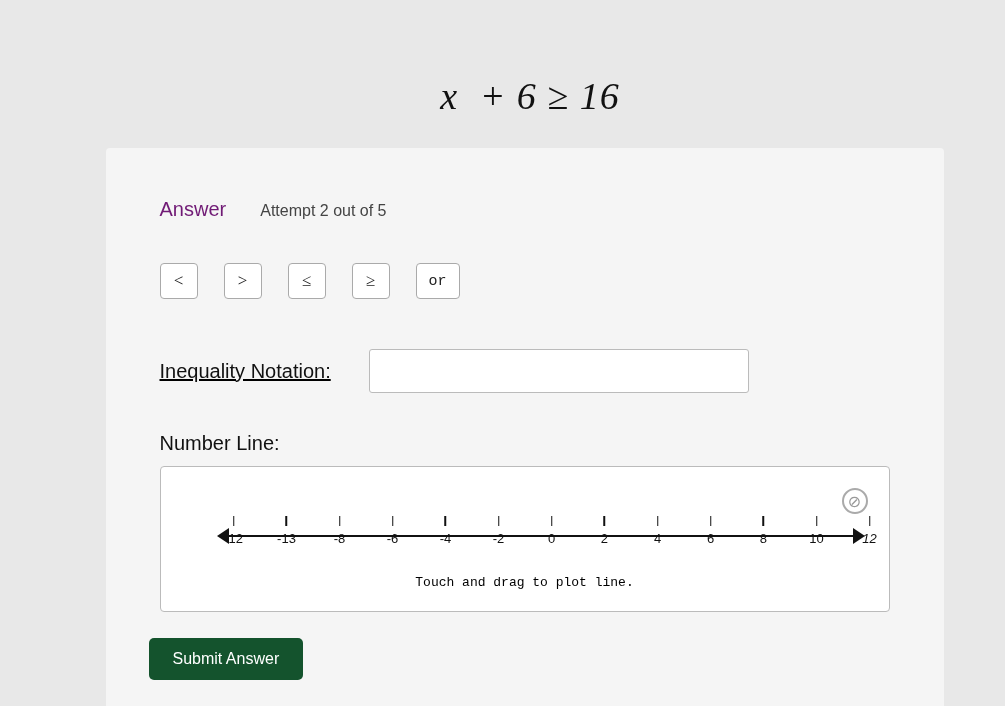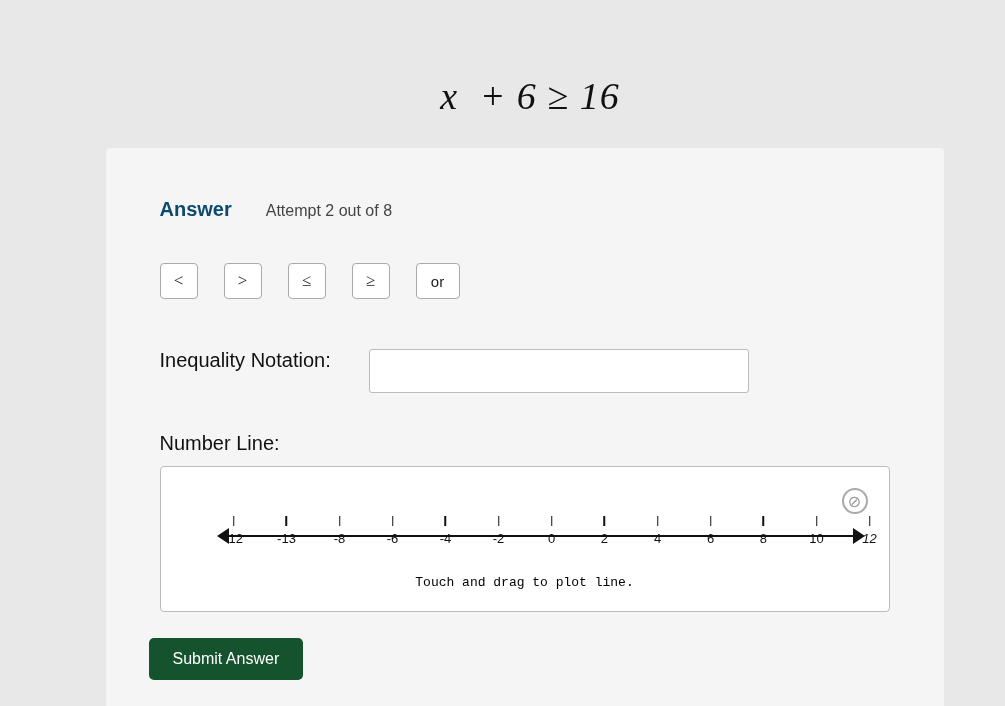--- a/index.html
+++ b/index.html
@@ -43,24 +43,24 @@
     }
 
     .answer-header {
       display: flex;
       align-items: baseline;
       gap: 12px;
       margin-bottom: 20px;
     }
 
     .answer-label {
-      font-weight: bold;
+      font-weight: normal;
       font-size: 20px;
       font-family: Arial, sans-serif;
-      color: #0c4a6e;
+      color: #701a75;
     }
 
     .attempt-text {
       font-size: 16px;
       color: #444;
       font-family: Arial, sans-serif;
     }
 
     .symbol-buttons {
       display: flex;
@@ -78,28 +78,30 @@
       cursor: pointer;
       display: flex;
       align-items: center;
       justify-content: center;
       font-family: Georgia, serif;
       color: #222;
     }
 
     .or-btn {
       width: 44px;
-      font-family: Liberation Sans, sans-serif;
+      font-family: Liberation Mono, monospace;
       font-size: 15px;
     }
 
     .inequality-notation-row {
       display: flex;
+      align-items: center;
       gap: 16px;
       margin-bottom: 28px;
+      text-decoration: underline;
     }
 
     .inequality-label {
       font-size: 20px;
       color: #111;
       font-family: Arial, sans-serif;
       white-space: nowrap;
     }
 
     .inequality-input {
@@ -241,21 +243,21 @@
   <div class="equation-section">
     <div class="equation">
       <i>x</i> + 6 ≥ 16
     </div>
   </div>
 
   <div class="answer-section">
     
     <div class="answer-header">
       <span class="answer-label">Answer</span>
-      <span class="attempt-text">Attempt 2 out of 8</span>
+      <span class="attempt-text">Attempt 2 out of 5</span>
     </div>
 
     
     <div class="symbol-buttons">
       <button class="sym-btn">&lt;</button>
       <button class="sym-btn">&gt;</button>
       <button class="sym-btn">≤</button>
       <button class="sym-btn">≥</button>
       <button class="sym-btn or-btn">or</button>
     </div>

